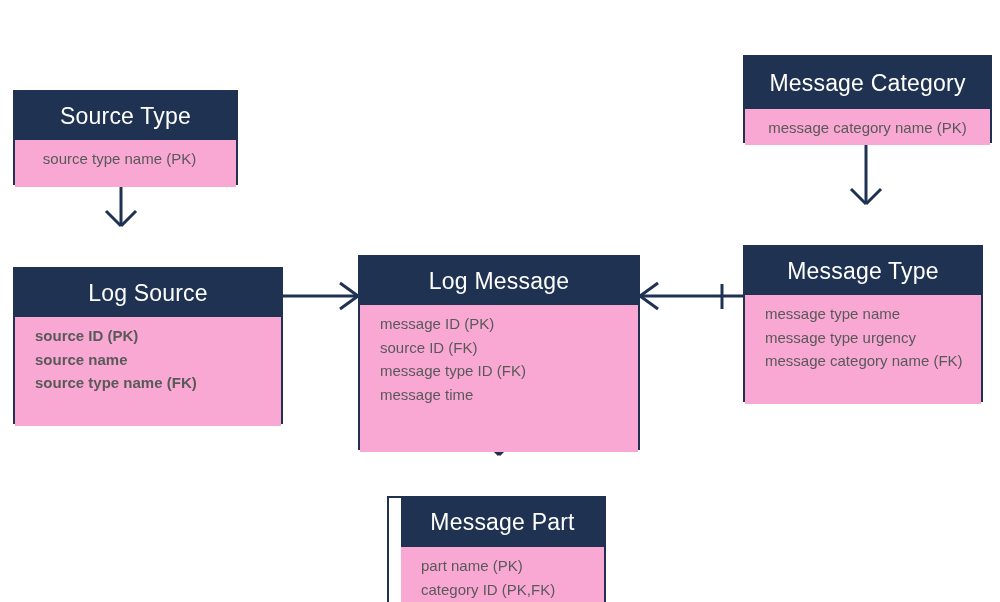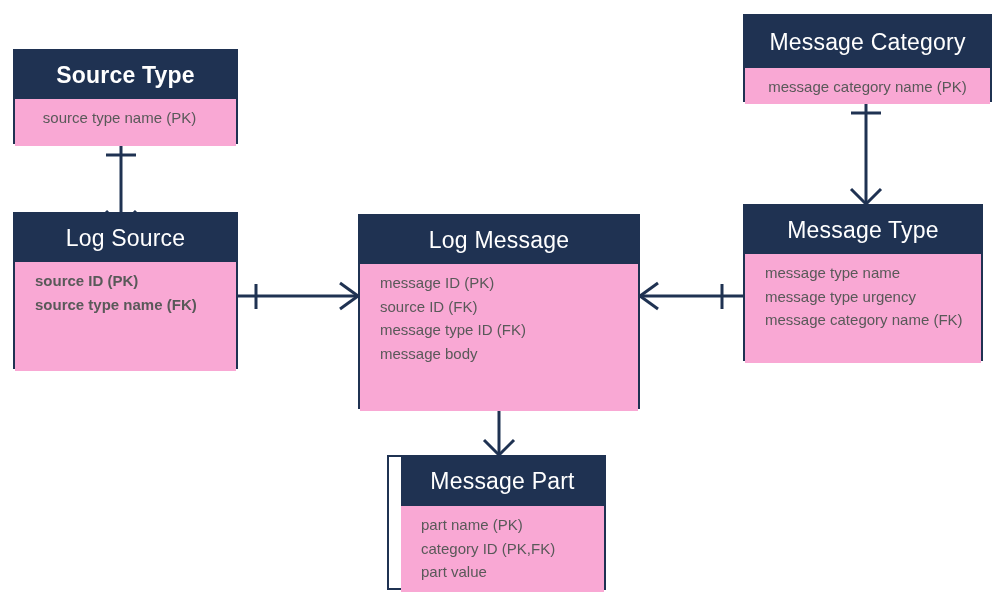--- a/index.html
+++ b/index.html
@@ -22,20 +22,21 @@
     width: 1000px;
     height: 602px;
     pointer-events: none;
   }
   .entity {
     position: absolute;
     box-sizing: border-box;
     border: 2px solid #1F3252;
     background: #ffffff;
     z-index: 5;
+    margin-top: 41px;
   }
   .entity-header {
     background: #1F3252;
     color: #ffffff;
     text-align: center;
     font-size: 23px;
     font-weight: 400;
     letter-spacing: 0.2px;
     display: flex;
     align-items: center;
@@ -103,39 +104,40 @@
         <line x1="484" y1="409" x2="514" y2="409"></line>
         <line x1="499" y1="455" x2="484" y2="440"></line>
         <line x1="499" y1="455" x2="514" y2="440"></line>
       </g>
 
     </g>
   </svg>
 
   <div id="entity-layer">
       <div class="entity" style="left: 13px; top: 49px; width: 225px; height: 95px;">
-        <div class="entity-header" style="height: 48px; font-weight: bold;">Source Type</div>
+        <div class="entity-header" style="height: 48px;">Source Type</div>
         <div class="entity-body" style="height: 47px; padding-left: 0px; padding-right: 12px;">
           <div class="attr attr-centered">source type name (PK)</div>
         </div>
       </div>
-      <div class="entity" style="left: 13px; top: 212px; width: 225px; height: 157px;">
+      <div class="entity" style="left: 13px; top: 226px; width: 270px; height: 157px;">
         <div class="entity-header" style="height: 48px;">Log Source</div>
         <div class="entity-body" style="height: 109px; padding-left: 20px; padding-right: 12px; font-weight: bold;">
           <div class="attr attr-left">source ID (PK)</div>
+          <div class="attr attr-left">source name</div>
           <div class="attr attr-left">source type name (FK)</div>
         </div>
       </div>
       <div class="entity" style="left: 358px; top: 214px; width: 282px; height: 195px;">
         <div class="entity-header" style="height: 48px;">Log Message</div>
         <div class="entity-body" style="height: 147px; padding-left: 20px; padding-right: 8px;">
           <div class="attr attr-left">message ID (PK)</div>
           <div class="attr attr-left">source ID (FK)</div>
           <div class="attr attr-left">message type ID (FK)</div>
-          <div class="attr attr-left">message body</div>
+          <div class="attr attr-left">message time</div>
         </div>
       </div>
       <div class="entity" style="left: 743px; top: 14px; width: 249px; height: 88px;">
         <div class="entity-header" style="height: 52px;">Message Category</div>
         <div class="entity-body" style="height: 36px; padding-left: 0px; padding-right: 0px;">
           <div class="attr attr-centered">message category name (PK)</div>
         </div>
       </div>
       <div class="entity" style="left: 743px; top: 204px; width: 240px; height: 157px;">
         <div class="entity-header" style="height: 48px; text-align: center;">Message Type</div>

